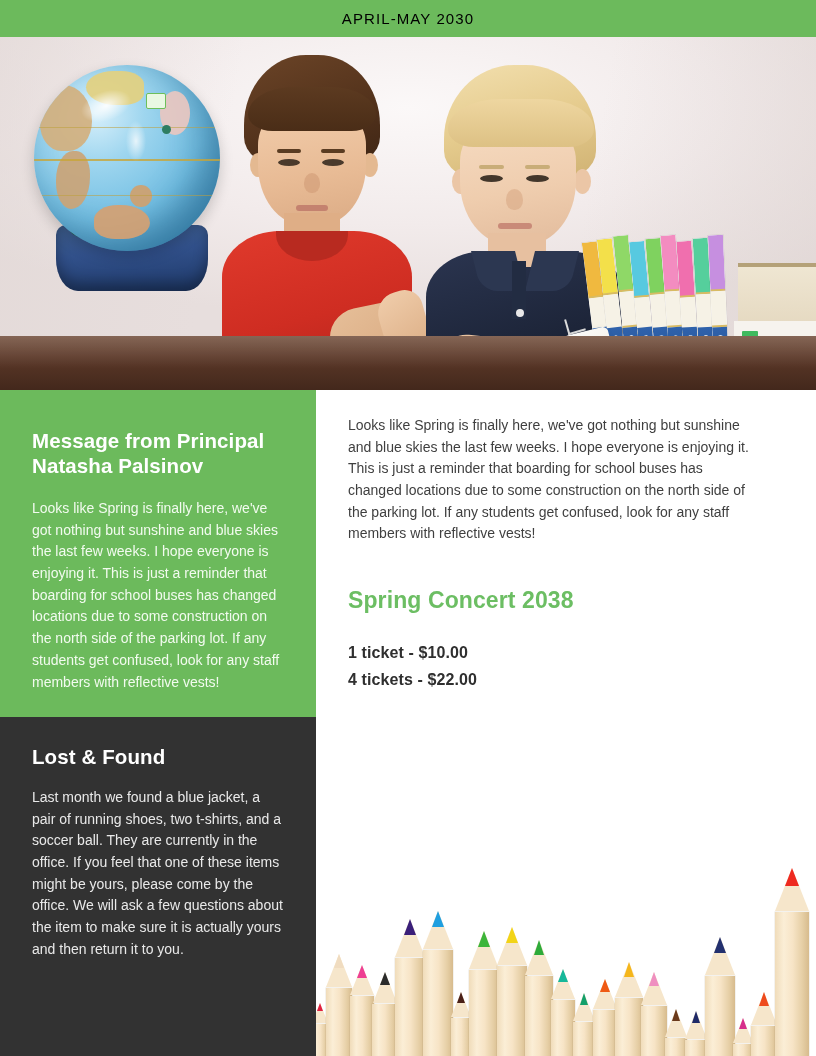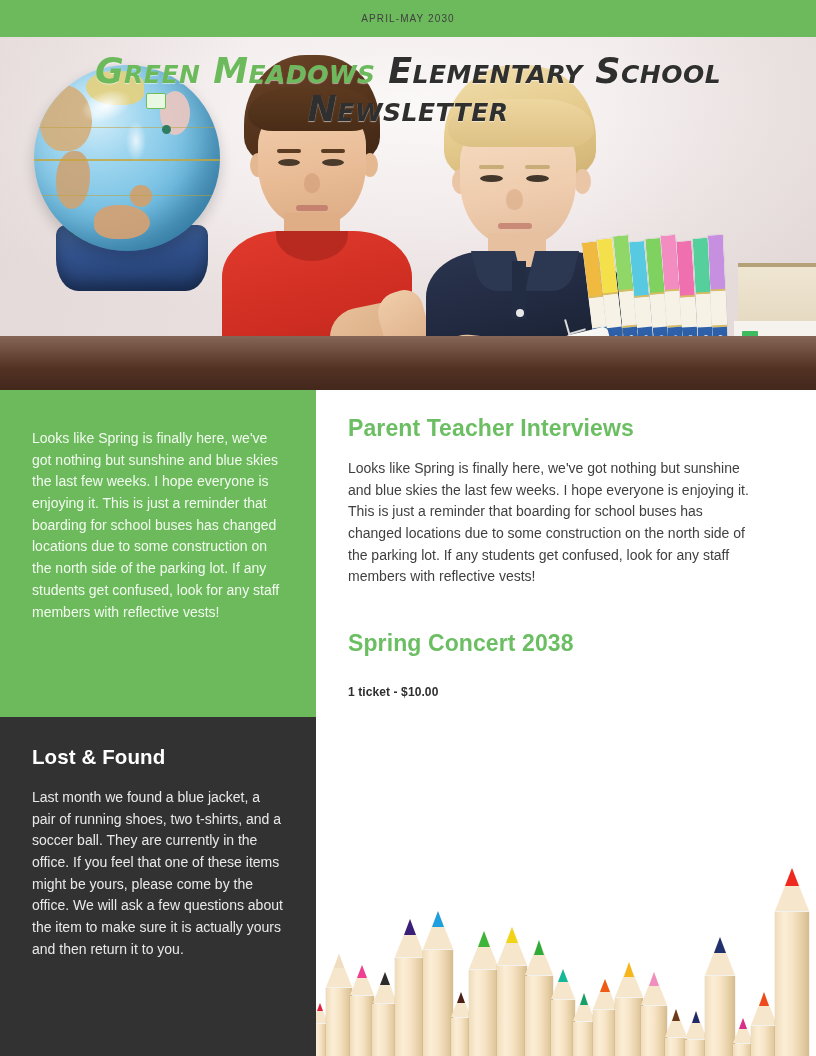--- a/index.html
+++ b/index.html
@@ -24,22 +24,22 @@
   .date-bar {
     position: absolute;
     left: 0; top: 0;
     width: 816px; height: 37px;
     background: #6cba5c;
     display: flex;
     align-items: center;
     justify-content: center;
   }
   .date-bar-text {
-    color: #404040;
-    font-size: 10px;
+    color: #000000;
+    font-size: 15px;
     letter-spacing: 1.1px;
     font-weight: 400;
   }
 
   
   .hero {
     position: absolute;
     left: 0; top: 37px;
     width: 816px; height: 353px;
     overflow: hidden;
@@ -394,21 +394,21 @@
     font-size: 14px;
     line-height: 1.55;
     color: #3f3f3f;
   }
   .price-list {
     margin: 26px 0 0 0;
     padding: 0;
     list-style: none;
   }
   .price-list li {
-    font-size: 12px;
+    font-size: 16px;
     font-weight: bold;
     color: #2f2f2f;
     line-height: 1.66;
     letter-spacing: 0.1px;
   }
 
   
   .pencils {
     position: absolute; left: 316px; top: 842px;
     width: 500px; height: 214px;
@@ -607,43 +607,40 @@
         </div>
         <div class="mb-label"></div>
         <div class="mb-brand">Crayola</div>
 
       </div>
 
       <div class="desk"></div>
       <div class="desk-sheen"></div>
     </div>
 
-    <div class="hero-title">
-      <div class="line"><span class="accent">Green Meadows</span> <span>Elementary School</span></div>
-      <div class="line">Newsletter</div>
-    </div>
   </div>
 
   <div class="col-green">
+    <h2>Message from Principal Natasha Palsinov</h2>
     <p>Looks like Spring is finally here, we've got nothing but sunshine and blue skies the last few weeks. I hope everyone is enjoying it. This is just a reminder that boarding for school buses has changed locations due to some construction on the north side of the parking lot. If any students get confused, look for any staff members with reflective vests!</p>
   </div>
 
   <div class="col-dark">
     <h2>Lost &amp; Found</h2>
     <p>Last month we found a blue jacket, a pair of running shoes, two t-shirts, and a soccer ball. They are currently in the office. If you feel that one of these items might be yours, please come by the office. We will ask a few questions about the item to make sure it is actually yours and then return it to you.</p>
   </div>
 
   <div class="col-right">
-    <h2>Parent Teacher Interviews</h2>
     <p>Looks like Spring is finally here, we've got nothing but sunshine and blue skies the last few weeks. I hope everyone is enjoying it. This is just a reminder that boarding for school buses has changed locations due to some construction on the north side of the parking lot. If any students get confused, look for any staff members with reflective vests!</p>
 
     <h2 class="second">Spring Concert 2038</h2>
 
     <ul class="price-list">
         <li>1 ticket - $10.00</li>
+        <li>4 tickets - $22.00</li>
       </ul>
   </div>
 
   <div class="pencils">
     <div class="pencils-inner">
         <div class="pencil" style="left: -4px; width: 16px; height: 38px;">
           <div class="tip">
             <div class="wood" style="border-left-width:8px;border-right-width:8px;border-bottom-width:20px;"></div>
             <div class="lead" style="border-left-width:3.36px;border-right-width:3.36px;border-bottom:8px solid #e02040;"></div>
           </div>

